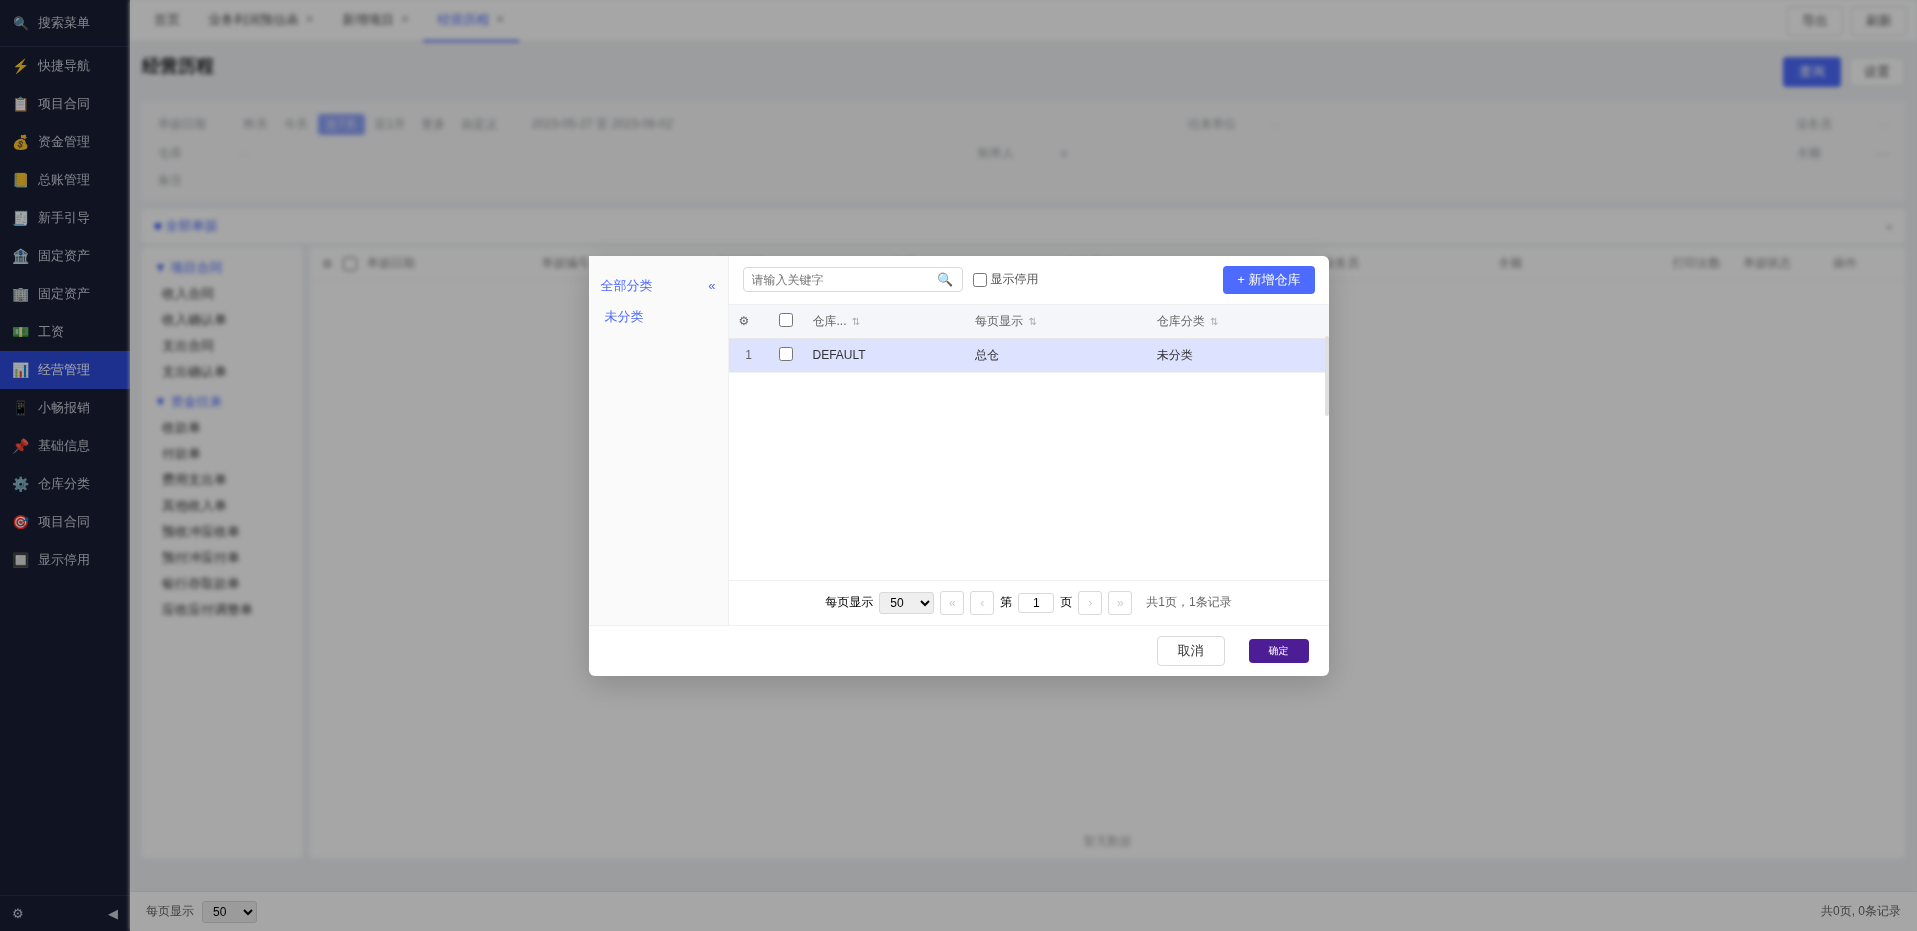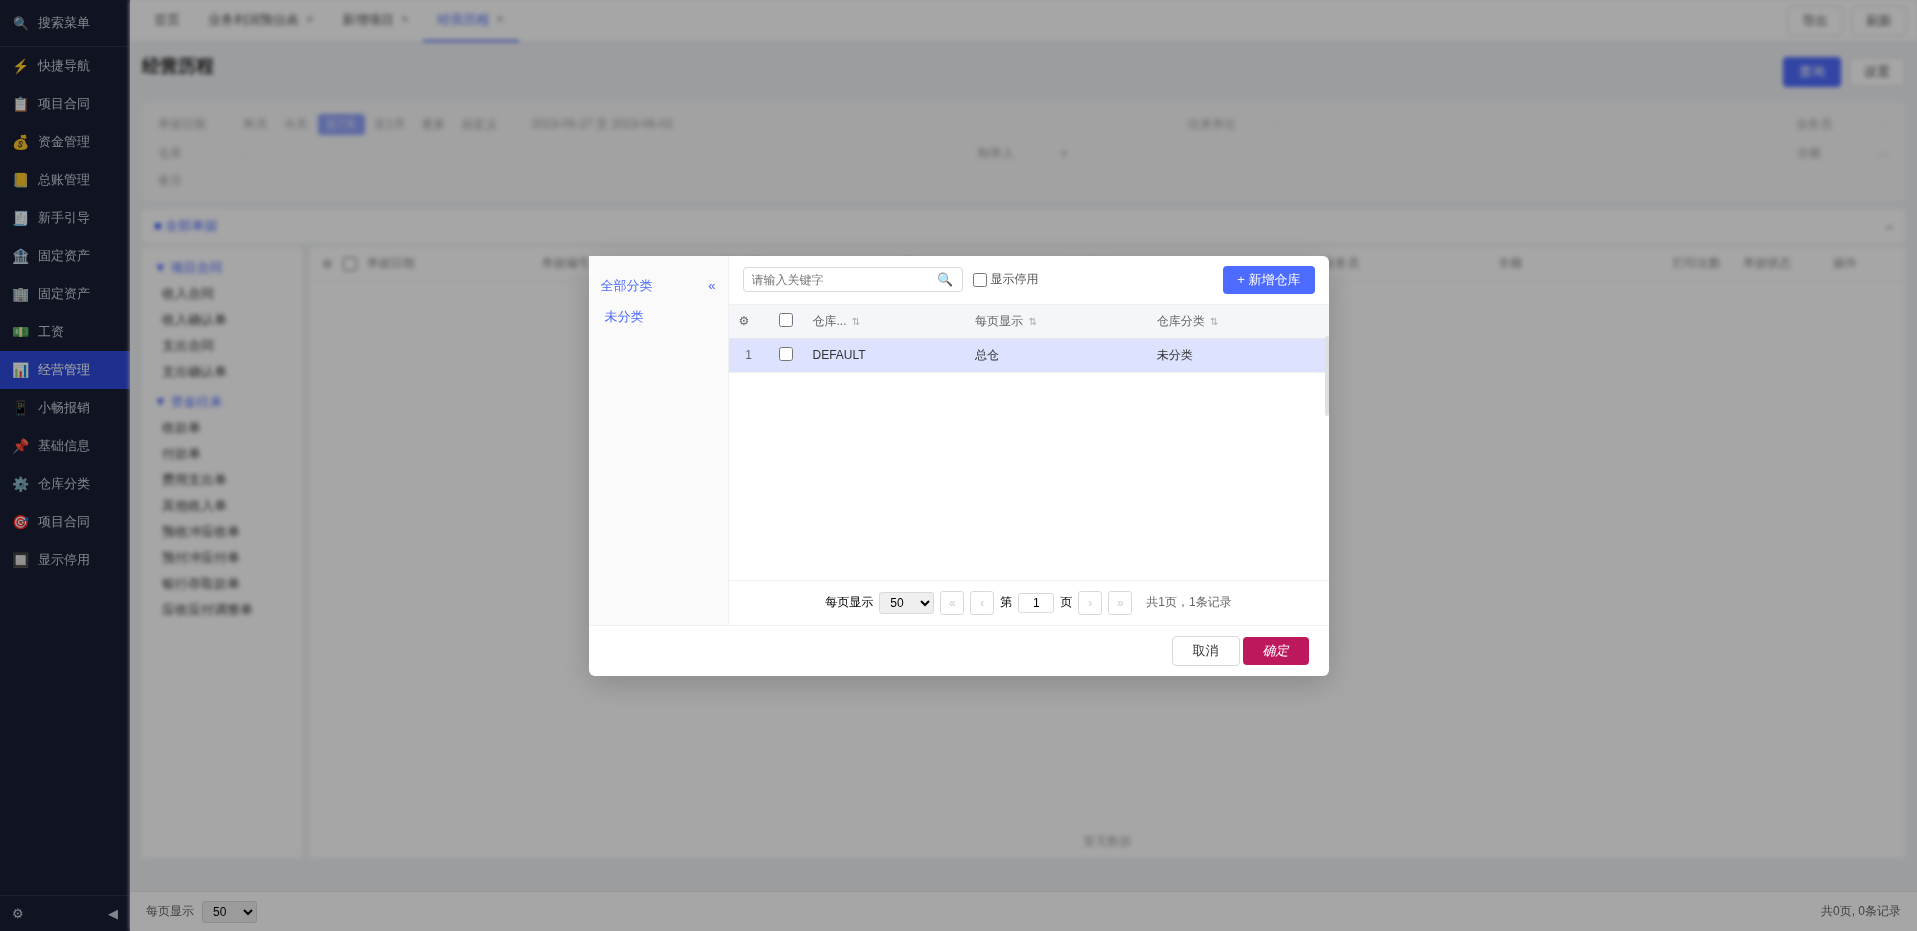--- a/index.html
+++ b/index.html
@@ -158,29 +158,29 @@
     }
     .page-select { border: 1px solid #d9d9d9; border-radius: 3px; padding: 2px 6px; font-size: 12px; }
     .page-btn { width: 24px; height: 24px; display: flex; align-items: center; justify-content: center; cursor: pointer; color: #666; border: 1px solid #d9d9d9; border-radius: 3px; font-size: 12px; }
     .page-btn.disabled { color: #ccc; cursor: default; }
     .page-input { width: 36px; border: 1px solid #d9d9d9; border-radius: 3px; padding: 2px 4px; text-align: center; font-size: 12px; }
     .page-total { color: #666; margin-left: 8px; }
 
     
     .dialog-footer {
       display: flex; align-items: center; justify-content: flex-end;
-      padding: 10px 20px; border-top: 1px solid #f0f0f0; gap: 3px;
+      padding: 10px 20px; border-top: 1px solid #f0f0f0; gap: 24px;
     }
     .btn-cancel {
       border: 1px solid #d9d9d9; background: #fff; border-radius: 4px;
       padding: 5px 20px; font-size: 13px; cursor: pointer; color: #333;
     }
     .btn-confirm {
-      border: none; background: #be185d; color: #fff; border-radius: 4px;
-      padding: 5px 20px; font-size: 13px; cursor: pointer; font-style: italic;
+      border: none; background: #4c1d95; color: #fff; border-radius: 4px;
+      padding: 5px 20px; font-size: 10px; cursor: pointer;
     }
 
     
     .left-scroll-area { overflow-y: auto; flex: 1; }
 
     
     .query-btn {
       background: #4d6bfe; color: #fff; border: none; border-radius: 4px;
       padding: 5px 16px; font-size: 13px; cursor: pointer;
     }

